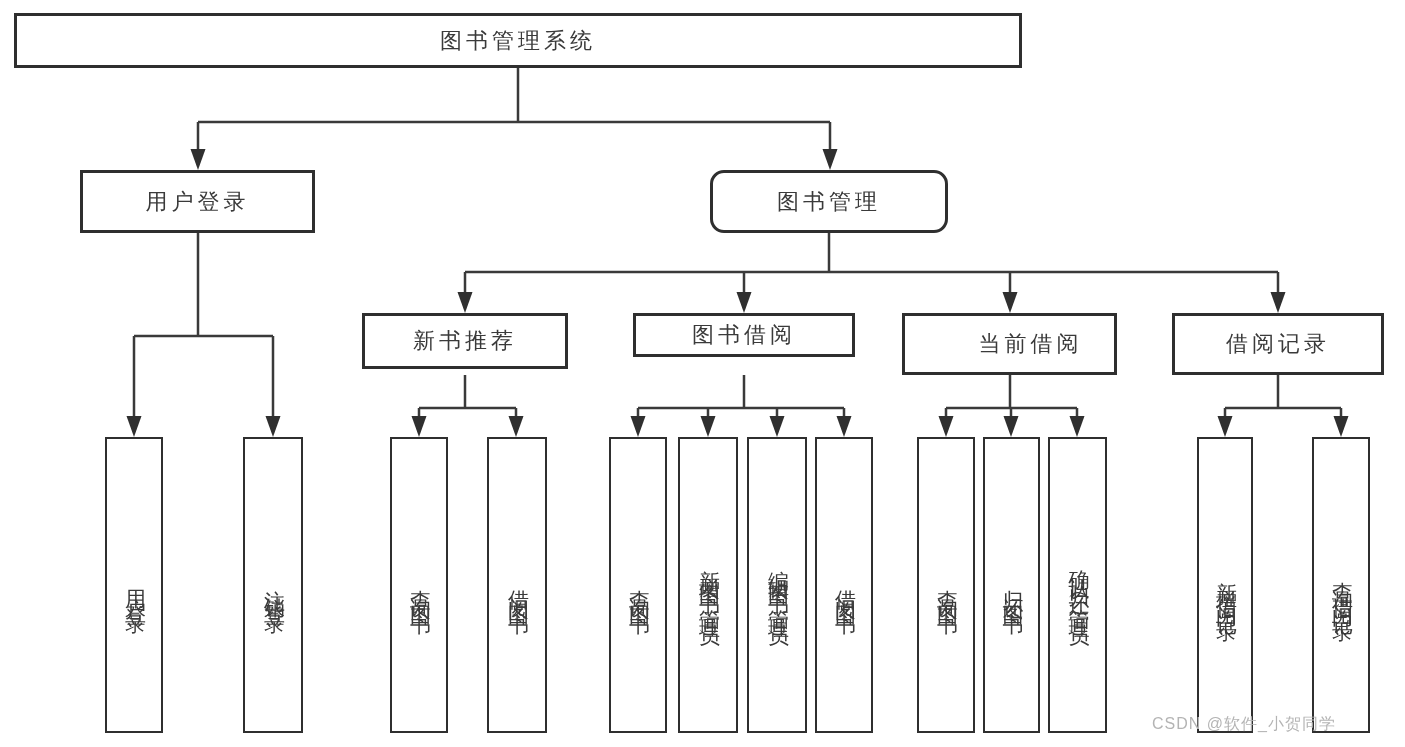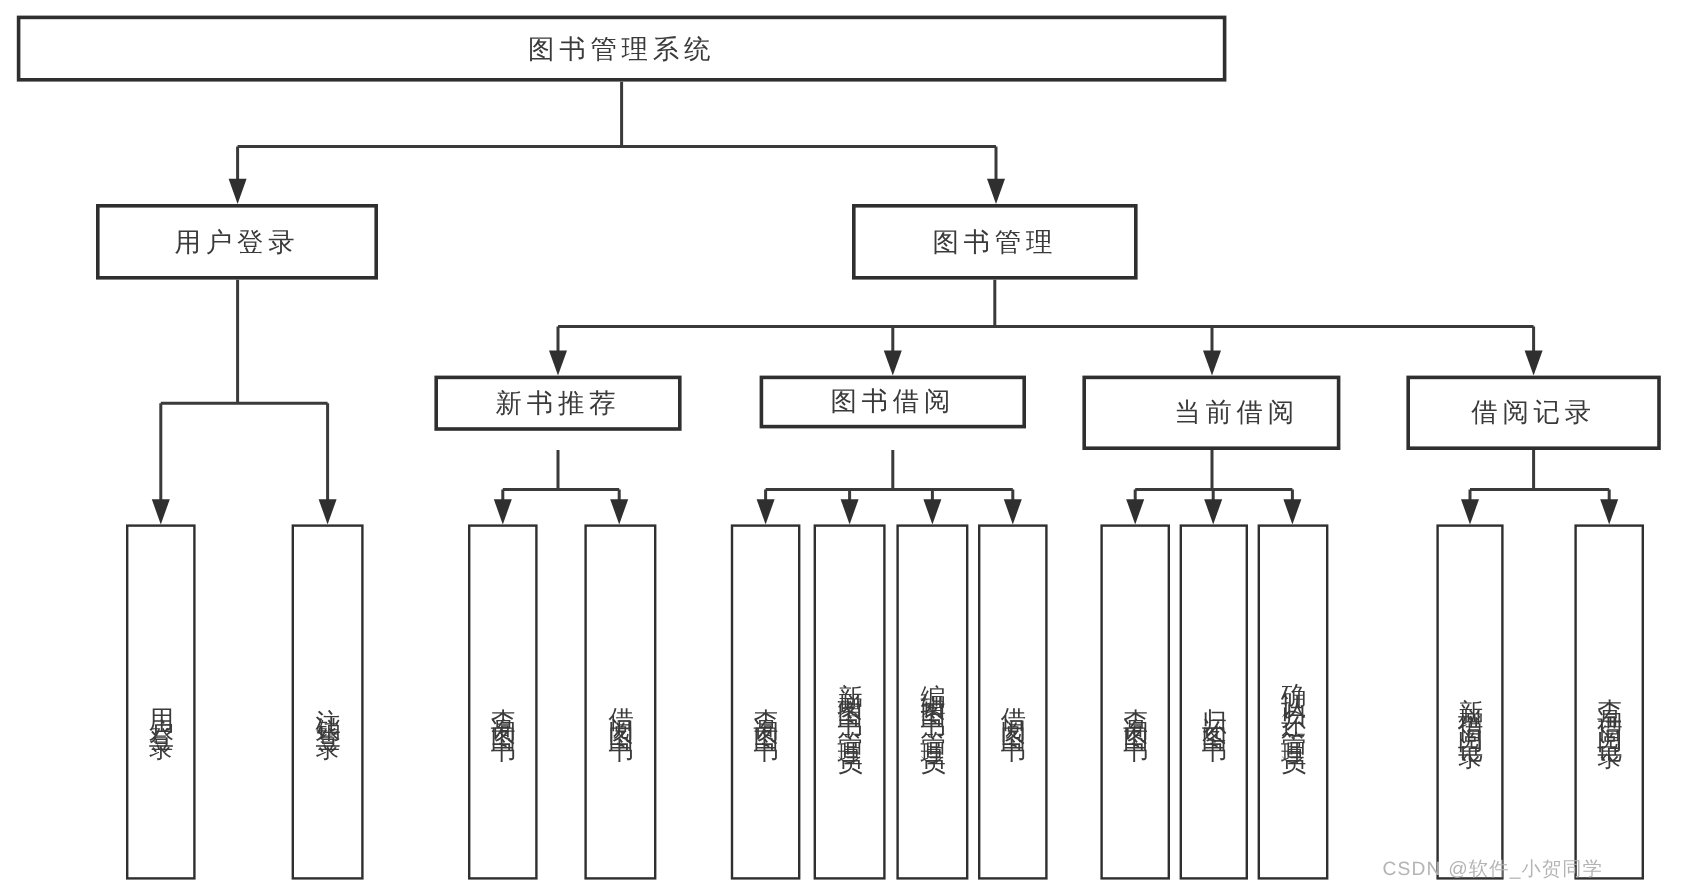--- a/index.html
+++ b/index.html
@@ -14,20 +14,21 @@
   .wires path{stroke:#3a3a3a;stroke-width:2.5;fill:none;}
   .wires polygon{fill:#2f2f2f;stroke:none;}
   .node{
     position:absolute;
     box-sizing:border-box;
     background:#ffffff;
     border:3px solid #2f2f2f;
     display:flex;align-items:center;justify-content:center;
     color:#3a3a3a;
     z-index:2;
+    font-family:Liberation Mono, monospace;
   }
   .h-node{
     font-size:22px;
     letter-spacing:4px;
     text-align:center;
     white-space:nowrap;
   }
   .v-node{
     border-width:2.5px;
     writing-mode:vertical-rl;
@@ -77,23 +78,23 @@
     <polygon points="938.5,416 953.5,416 946,437"></polygon>
     <polygon points="1003.5,416 1018.5,416 1011,437"></polygon>
     <polygon points="1069.5,416 1084.5,416 1077,437"></polygon>
     <polygon points="1217.5,416 1232.5,416 1225,437"></polygon>
     <polygon points="1333.5,416 1348.5,416 1341,437"></polygon>
   </svg>
 
   <div class="node h-node" style="left:14px;top:13px;width:1008px;height:55px;">图书管理系统</div>
 
   <div class="node h-node" style="left:80px;top:170px;width:235px;height:63px;">用户登录</div>
-  <div class="node h-node" style="left:710px;top:170px;width:238px;height:63px;">图书管理</div>
+  <div class="node h-node" style="left:710px;top:170px;width:238px;height:63px;border-radius:14px;">图书管理</div>
 
-  <div class="node h-node" style="left:362px;top:313px;width:206px;height:46px;">新书推荐</div>
+  <div class="node h-node" style="left:362px;top:313px;width:206px;height:56px;">新书推荐</div>
   <div class="node h-node" style="left:633px;top:313px;width:222px;height:44px;">图书借阅</div>
   <div class="node h-node" style="left:902px;top:313px;width:215px;height:62px;padding-left:42px;">当前借阅</div>
   <div class="node h-node" style="left:1172px;top:313px;width:212px;height:62px;">借阅记录</div>
 
   <div class="node v-node" style="left:105px;top:437px;width:58px;height:296px;">用户登录</div>
   <div class="node v-node" style="left:243px;top:437px;width:60px;height:296px;">注销登录</div>
 
   <div class="node v-node" style="left:390px;top:437px;width:58px;height:296px;">查询图书</div>
   <div class="node v-node" style="left:487px;top:437px;width:60px;height:296px;">借阅图书</div>
 

